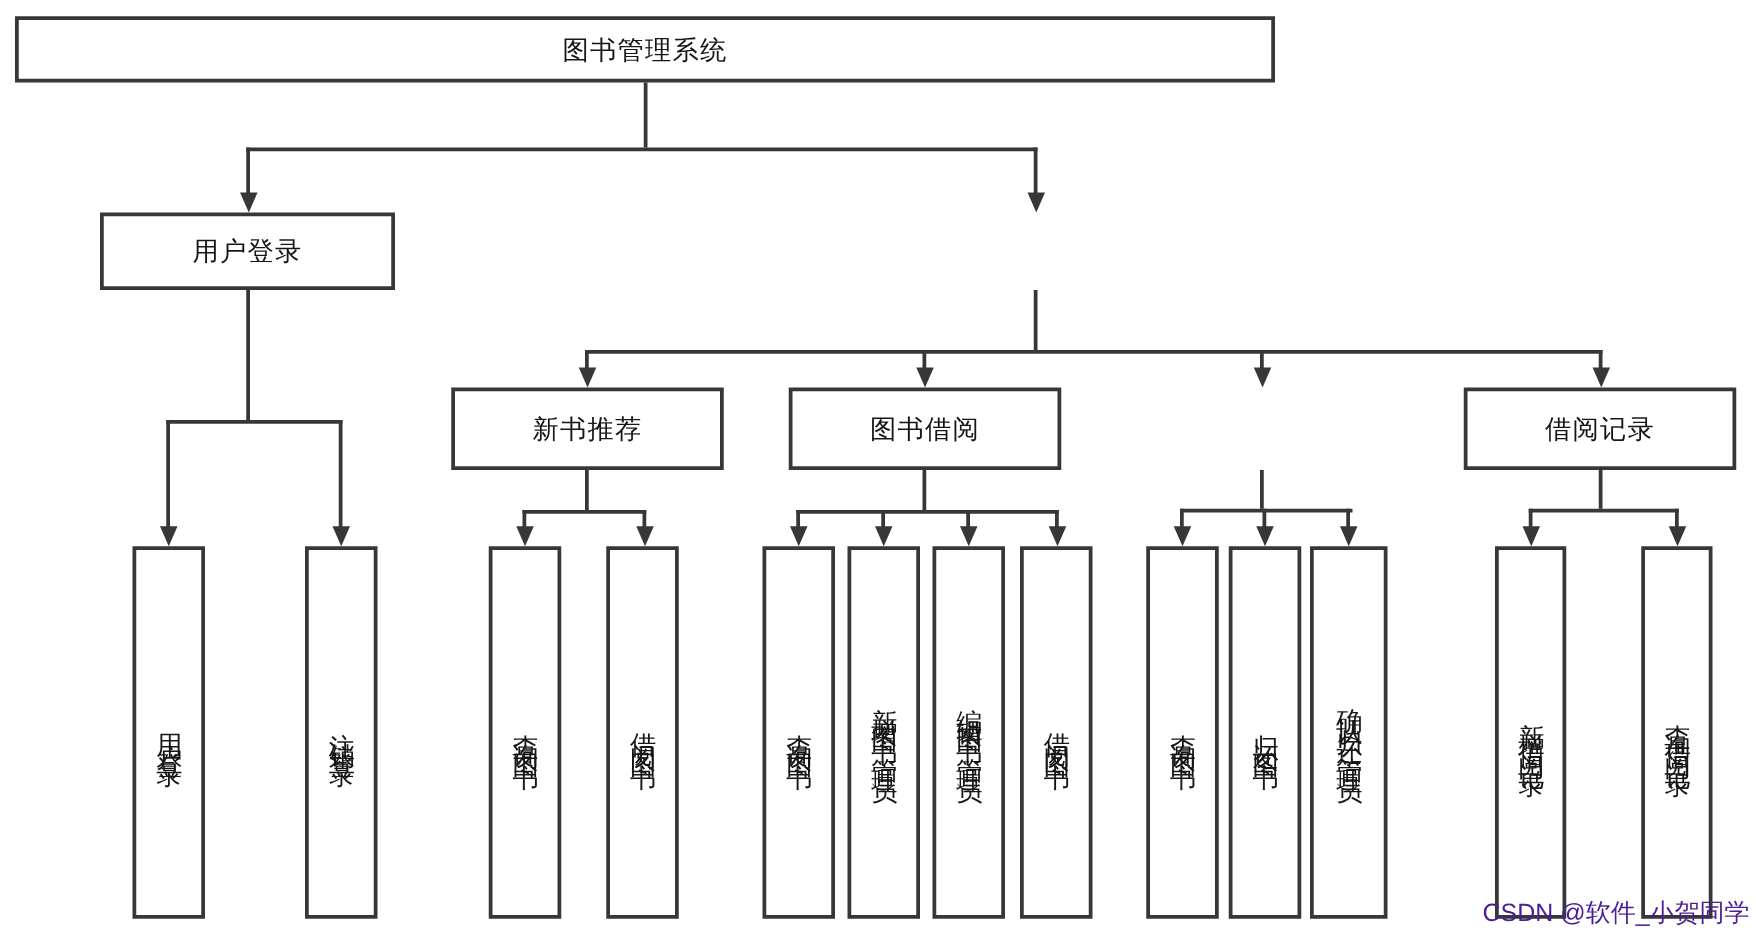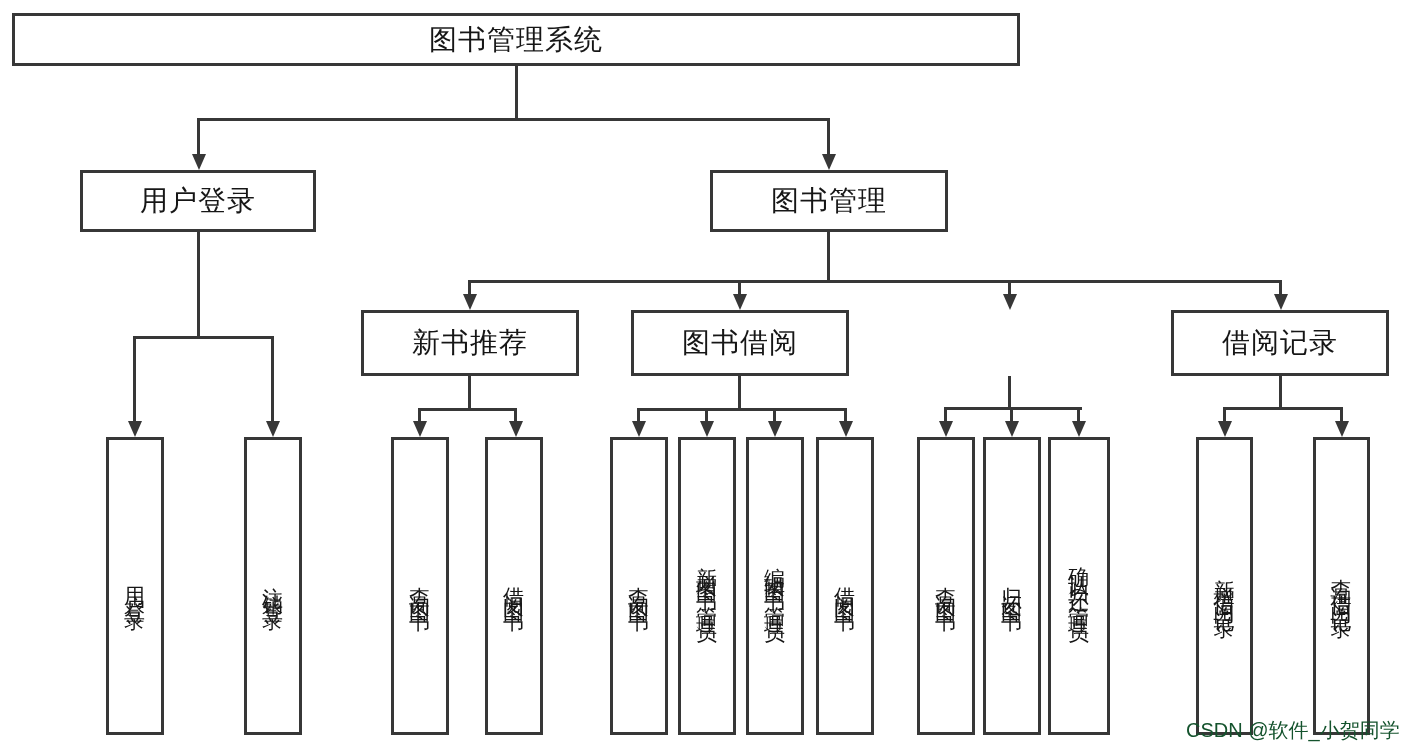--- a/index.html
+++ b/index.html
@@ -15,21 +15,21 @@
     position: absolute;
     box-sizing: border-box;
     border: 3px solid #373737;
     background: #ffffff;
     display: flex;
     align-items: center;
     justify-content: center;
   }
   .box .lbl {
     color: #161616;
-    font-size: 28px;
+    font-size: 21px;
     letter-spacing: 1px;
     white-space: nowrap;
   }
   .box.v .lbl {
     writing-mode: vertical-rl;
     text-orientation: mixed;
     letter-spacing: 8px;
     font-size: 21px;
     white-space: normal;
     line-height: 1;
@@ -41,21 +41,21 @@
     width: 0; height: 0;
     border-left: 7px solid transparent;
     border-right: 7px solid transparent;
     border-top: 16px solid #373737;
   }
   .watermark {
     position: absolute;
     left: 1186px;
     top: 717px;
     font-size: 20px;
-    color: #14532d;
+    color: #4c1d95;
     white-space: nowrap;
   }
 </style>
 </head>
 <body>
 
 <div class="canvas">
 
   <div class="box" style="left:12px; top:13px; width:1008px; height:53px;">
     <span class="lbl">图书管理系统</span>
@@ -65,23 +65,20 @@
     <div class="vl" style="left:515px; top:66px; height:52px;"></div>
     <div class="hl" style="left:197px; top:118px; width:633px;"></div>
     <div class="vl" style="left:197px; top:118px; height:38px;"></div>
     <div class="arrow" style="left:192px; top:154px;"></div>
     <div class="vl" style="left:827px; top:118px; height:38px;"></div>
     <div class="arrow" style="left:822px; top:154px;"></div>
   </div>
 
   <div class="box" style="left:80px; top:170px; width:236px; height:62px;">
     <span class="lbl">用户登录</span>
-  </div>
-  <div class="box" style="left:710px; top:170px; width:238px; height:62px;">
-    <span class="lbl">图书管理</span>
   </div>
 
   <div>
     <div class="vl" style="left:827px; top:232px; height:48px;"></div>
     <div class="hl" style="left:468px; top:280px; width:814px;"></div>
     <div class="vl" style="left:468px; top:280px; height:16px;"></div>
     <div class="arrow" style="left:463px; top:294px;"></div>
     <div class="vl" style="left:738px; top:280px; height:16px;"></div>
     <div class="arrow" style="left:733px; top:294px;"></div>
     <div class="vl" style="left:1008px; top:280px; height:16px;"></div>

